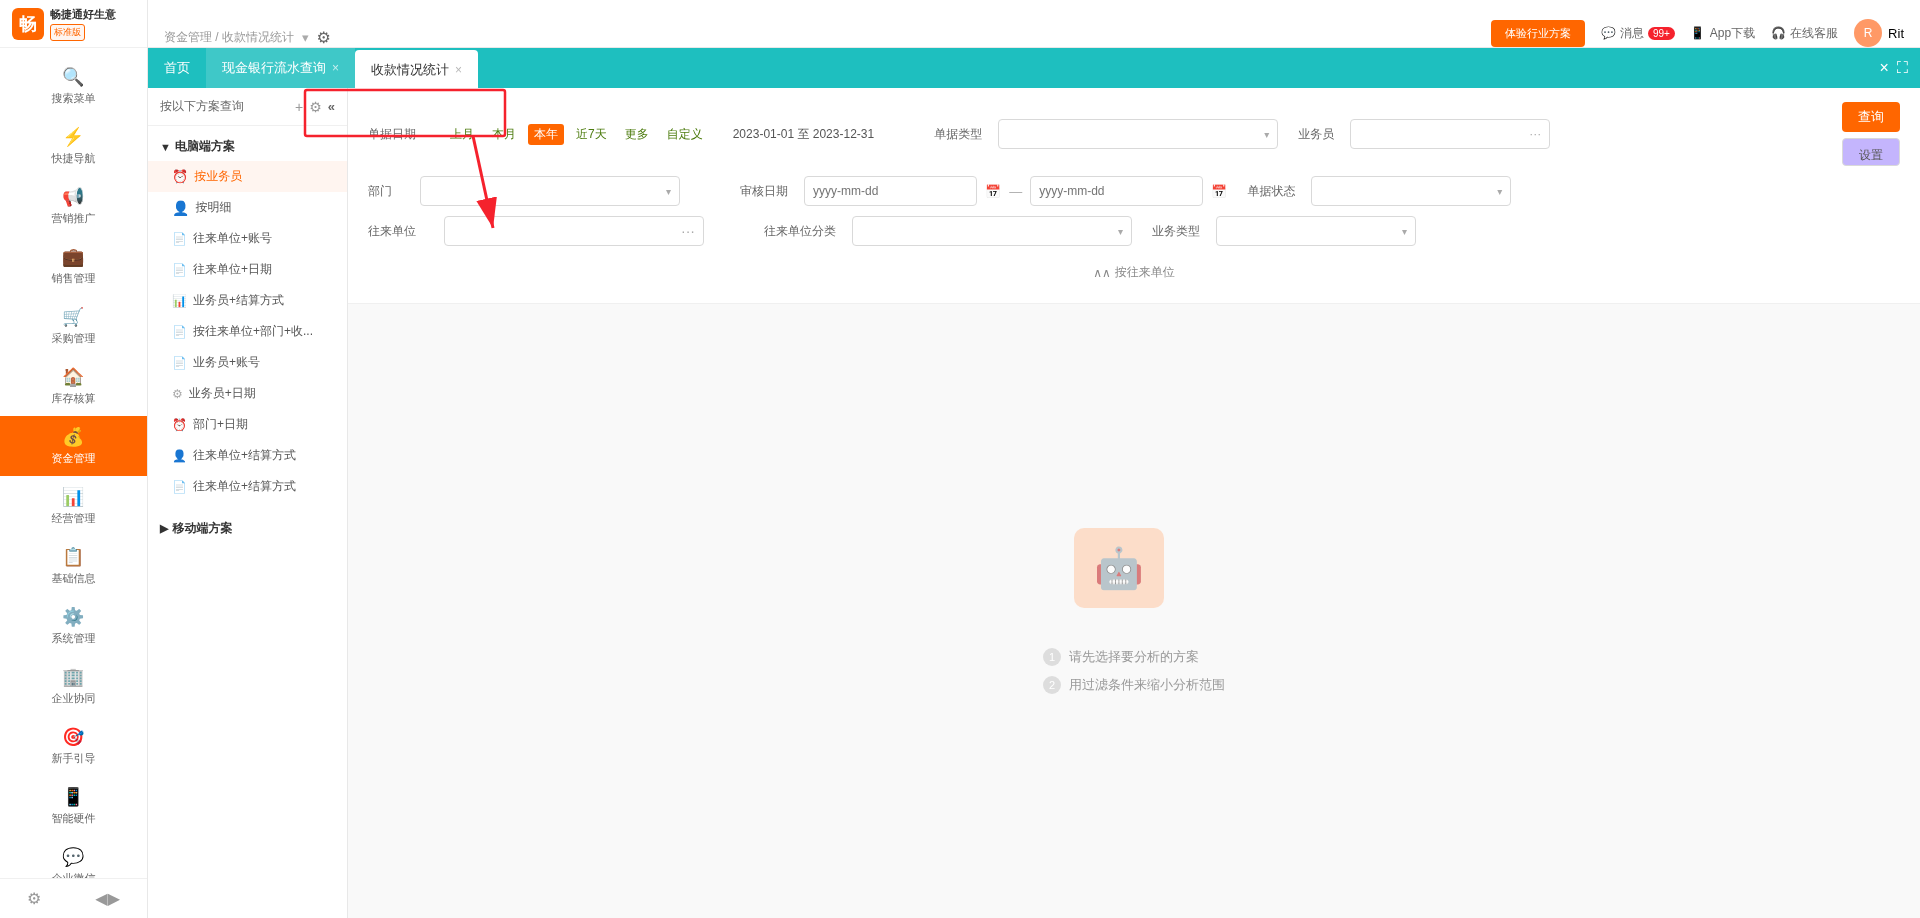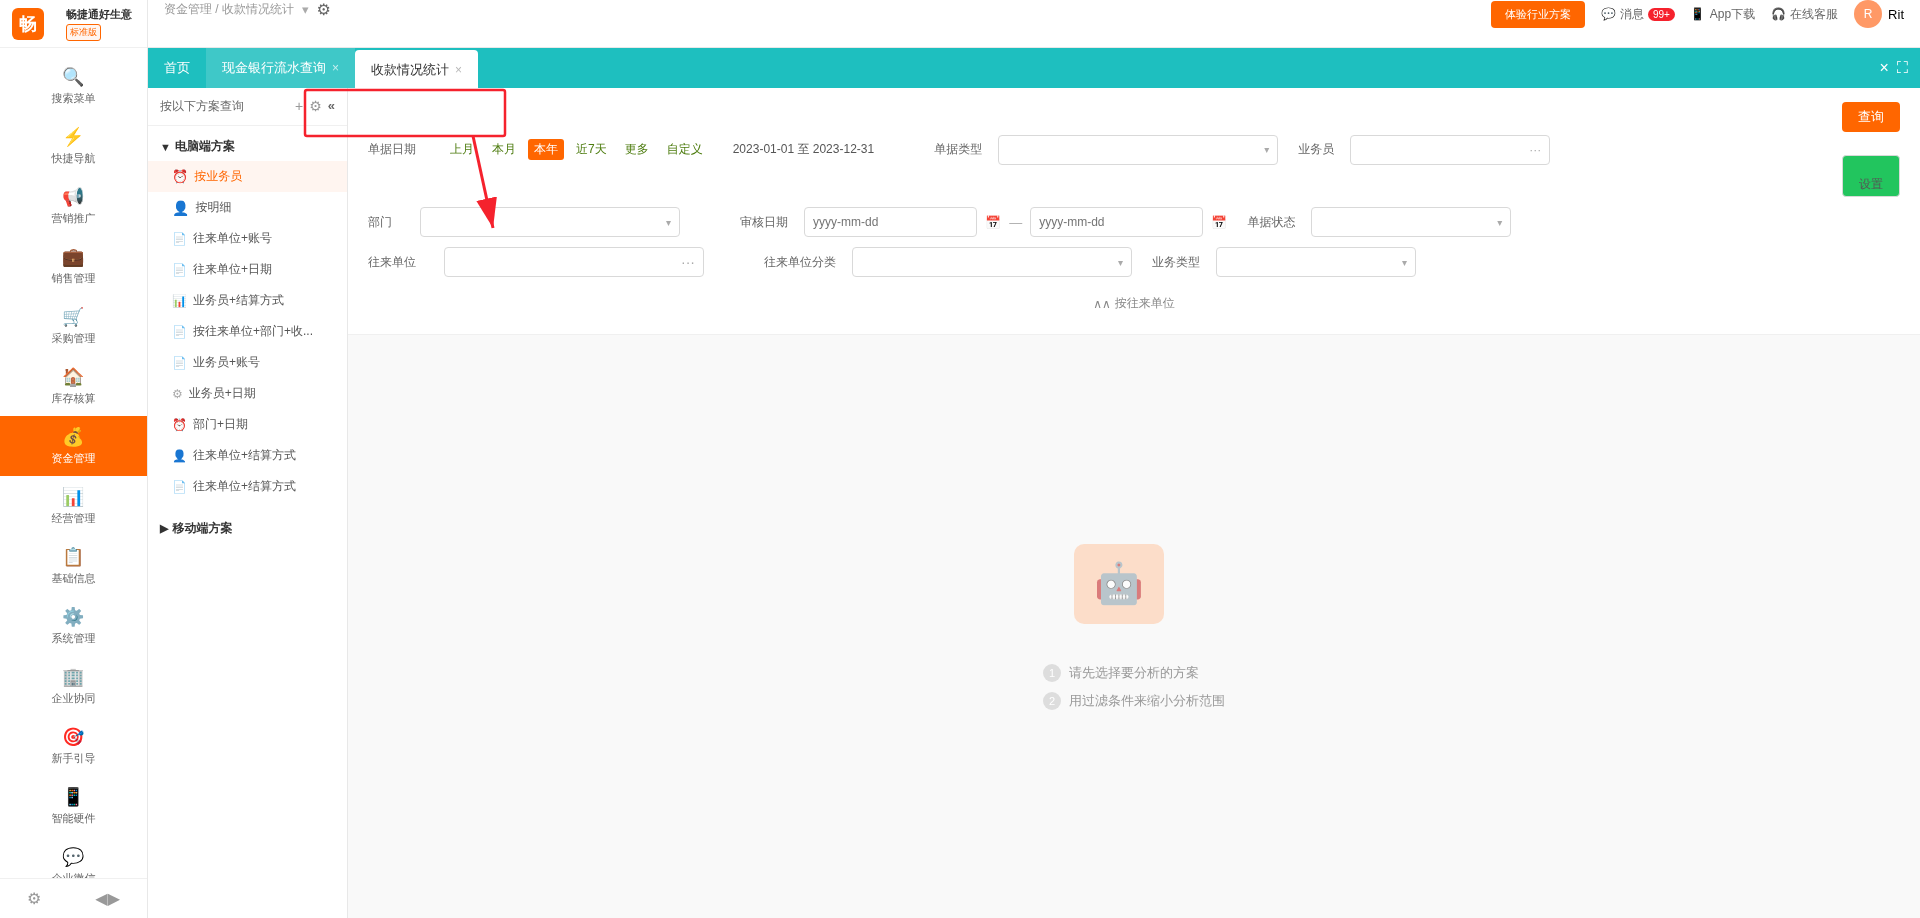--- a/index.html
+++ b/index.html
@@ -15,21 +15,21 @@
     .sidebar-item.active { color: #fff; background: #ff6600; }
     .sidebar-item .s-icon { font-size: 18px; margin-bottom: 3px; }
     .sidebar-item .s-label { font-size: 11px; }
     .sidebar-footer { padding: 10px 0; border-top: 1px solid #f0f0f0; display: flex; justify-content: space-around; align-items: center; }
     .sidebar-footer-btn { color: #999; font-size: 16px; cursor: pointer; }
 
     
     .main { flex: 1; display: flex; flex-direction: column; height: 918px; overflow: hidden; }
 
     
-    .top-header { height: 48px; background: #fff; display: flex; align-items: flex-start; justify-content: space-between; padding: 0 16px; border-bottom: 1px solid #e8e8e8; flex-shrink: 0; }
+    .top-header { height: 48px; background: #fff; display: flex; align-items: flex-end; justify-content: space-between; padding: 0 16px; border-bottom: 1px solid #e8e8e8; flex-shrink: 0; }
     .header-left { display: flex; align-items: center; gap: 8px; }
     .header-breadcrumb { color: #999; font-size: 12px; }
     .header-right { display: flex; align-items: center; gap: 16px; }
     .trial-btn { background: #ff6600; color: #fff; border: none; border-radius: 4px; padding: 6px 14px; cursor: pointer; font-size: 11px; }
     .header-icon-item { display: flex; align-items: center; gap: 4px; color: #666; font-size: 12px; cursor: pointer; }
     .badge-red { background: #f5222d; color: #fff; font-size: 10px; border-radius: 10px; padding: 1px 5px; }
     .gear-icon { font-size: 16px; color: #666; cursor: pointer; }
     .header-user { display: flex; align-items: center; gap: 6px; }
     .user-avatar { width: 28px; height: 28px; background: #ff9966; border-radius: 50%; display: flex; align-items: center; justify-content: center; color: #fff; font-size: 12px; }
 
@@ -46,21 +46,21 @@
     .page-title-bar { height: 52px; background: #fff; display: flex; align-items: center; padding: 0 20px; justify-content: space-between; border-bottom: 1px solid #f0f0f0; flex-shrink: 0; }
     .page-title { font-size: 18px; font-weight: bold; color: #333; border: 2px solid #f5222d; padding: 4px 8px; border-radius: 2px; }
     .page-actions { display: flex; align-items: center; gap: 12px; }
     .page-action-btn { display: flex; align-items: center; gap: 4px; color: #ff6600; font-size: 13px; cursor: pointer; background: none; border: none; }
 
     
     .content-area { flex: 1; display: flex; overflow: hidden; }
 
     
     .left-panel { width: 200px; background: #fff; border-right: 1px solid #e8e8e8; flex-shrink: 0; overflow-y: auto; }
-    .left-panel-header { padding: 10px 12px; display: flex; align-items: flex-start; justify-content: space-between; border-bottom: 1px solid #f0f0f0; gap: 44px; }
+    .left-panel-header { padding: 10px 12px; display: flex; align-items: center; justify-content: space-between; border-bottom: 1px solid #f0f0f0; gap: 44px; }
     .left-panel-title { font-size: 12px; color: #666; }
     .left-panel-actions { display: flex; gap: 6px; }
     .left-panel-action { color: #999; cursor: pointer; font-size: 14px; }
     .tree-section { padding: 6px 0; }
     .tree-section-title { display: flex; align-items: center; gap: 4px; padding: 6px 12px; font-size: 12px; color: #333; font-weight: bold; cursor: pointer; }
     .tree-item { display: flex; align-items: center; gap: 6px; padding: 7px 12px 7px 24px; font-size: 12px; color: #555; cursor: pointer; }
     .tree-item.active { color: #ff6600; background: #fff5f0; }
     .tree-item-icon { font-size: 14px; color: #aaa; }
     .tree-item.active .tree-item-icon { color: #ff6600; }
 
@@ -82,21 +82,21 @@
     .date-input { min-width: 110px; }
     .date-separator { color: #aaa; }
     .calendar-icon { color: #aaa; font-size: 13px; cursor: pointer; }
     .more-btn { color: #aaa; font-size: 14px; cursor: pointer; }
     .filter-row-label { font-size: 12px; color: #666; white-space: nowrap; flex-shrink: 0; margin-right: 8px; }
     .collapse-btn { display: flex; align-items: center; gap: 4px; color: #888; font-size: 12px; cursor: pointer; justify-content: center; padding: 8px 0; }
 
     
     .query-buttons { display: flex; flex-direction: column; gap: 6px; margin-left: auto; flex-shrink: 0; }
     .query-btn { background: #ff6600; color: #fff; border: none; border-radius: 4px; padding: 6px 16px; cursor: pointer; font-size: 13px; height: 30px; }
-    .settings-btn { background: #22c55e; color: #555; border: 1px solid #d9d9d9; border-radius: 4px; padding: 20px 14px; cursor: pointer; font-size: 12px; height: 28px; margin-top: 17px; }
+    .settings-btn { background: #c4b5fd; color: #555; border: 1px solid #d9d9d9; border-radius: 4px; padding: 8px 14px; cursor: pointer; font-size: 12px; height: 28px; }
 
     
     .empty-area { flex: 1; display: flex; flex-direction: column; align-items: center; justify-content: center; background: #f9f9f9; }
     .empty-icon { width: 120px; height: 100px; position: relative; margin-bottom: 20px; }
     .empty-robot { width: 90px; height: 80px; background: #ffccaa; border-radius: 10px; opacity: 0.6; display: flex; align-items: center; justify-content: center; font-size: 40px; }
     .empty-tips { display: flex; flex-direction: column; gap: 10px; }
     .empty-tip { display: flex; align-items: center; gap: 8px; color: #999; font-size: 13px; }
     .tip-num { width: 18px; height: 18px; border-radius: 50%; background: #ddd; color: #fff; font-size: 11px; display: flex; align-items: center; justify-content: center; flex-shrink: 0; }
 
     
@@ -106,21 +106,21 @@
     .annotated-region { position: relative; }
 
     .arrow-svg { position: absolute; top: 0; left: 0; pointer-events: none; z-index: 999; }
   </style>
 </head>
 <body>
 
 <div class="sidebar">
   <div class="sidebar-logo">
     <div class="logo-icon">畅</div>
-    <div style="margin-left:22px;">
+    <div style="margin-left:6px;">
       <div style="font-size:11px;color:#333;font-weight:bold;">畅捷通好生意</div>
       <div class="logo-badge">标准版</div>
     </div>
   </div>
   <div class="sidebar-menu">
     <div class="sidebar-item">
       <span class="s-icon">🔍</span>
       <span class="s-label">搜索菜单</span>
     </div>
     <div class="sidebar-item">

